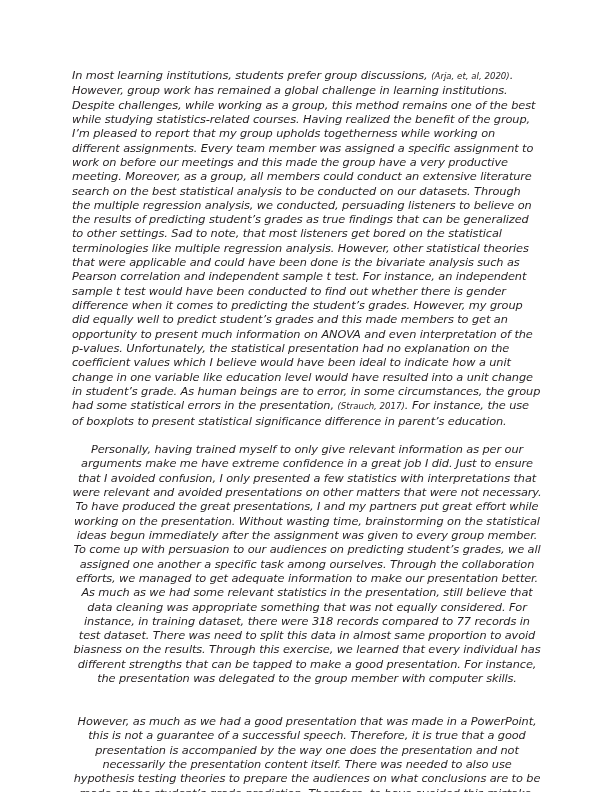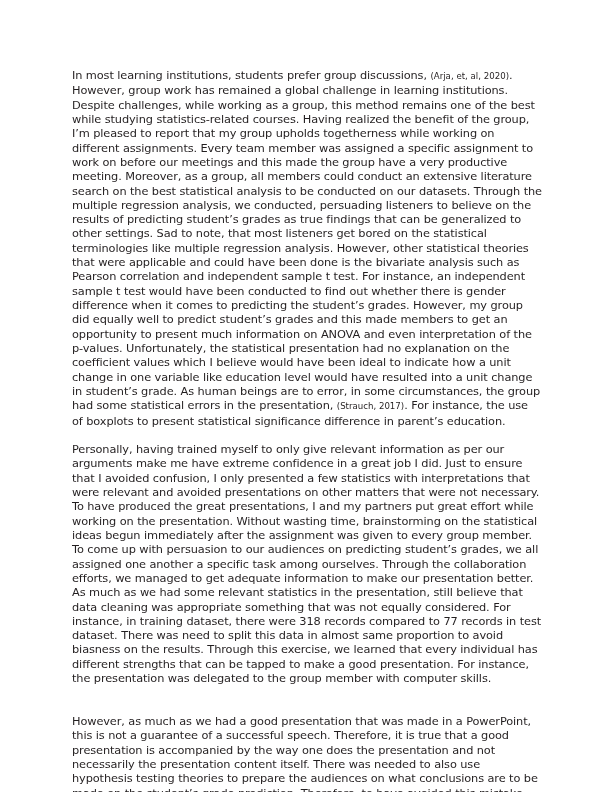--- a/index.html
+++ b/index.html
@@ -14,38 +14,40 @@
     color: #231f20;
     -webkit-font-smoothing: antialiased;
   }
   .page {
     position: relative;
     width: 612px;
     height: 792px;
     background: #ffffff;
     overflow: hidden;
     box-sizing: border-box;
+    font-style: italic;
   }
   .text-column {
     position: absolute;
     left: 72px;
     top: 68px;
     width: 470px;
   }
   .para {
     font-size: 11.35px;
     line-height: 14.32px;
     color: #231f20;
     text-align: left;
     margin: 0;
     letter-spacing: -0.01em;
     word-spacing: 0.005em;
   }
   .para + .para {
     margin-top: 14.3px;
+    text-align: center;
   }
   .para.gap-large {
     margin-top: 28.6px;
   }
   .citation {
     font-size: 8.6px;
     line-height: 14.32px;
     color: #231f20;
     letter-spacing: 0;
   }

